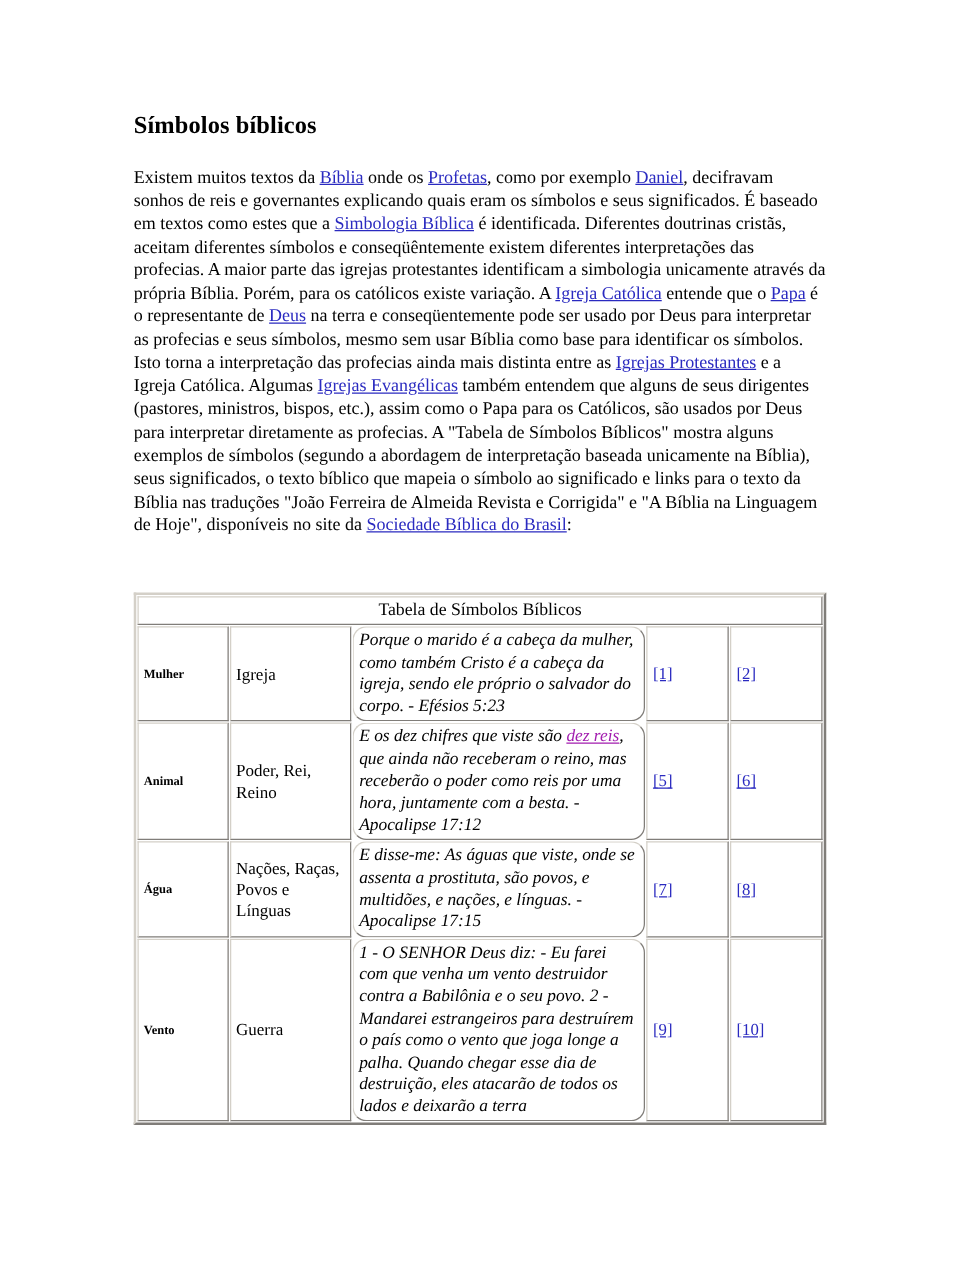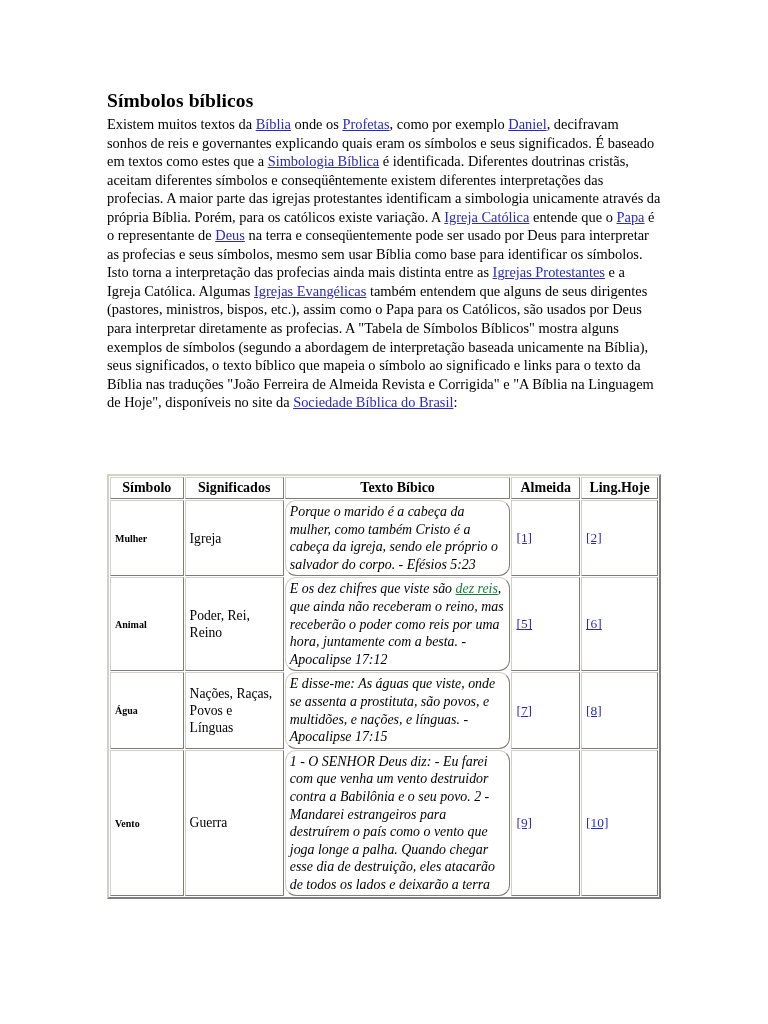--- a/index.html
+++ b/index.html
@@ -29,34 +29,34 @@
     left: 107px;
     top: 90px;
     font-size: 19.5px;
     font-weight: bold;
     letter-spacing: 0.1px;
     font-family: "Liberation Serif", "DejaVu Serif", serif;
   }
   p.intro {
     position: absolute;
     left: 107px;
-    top: 115px;
+    top: 133px;
     width: 554px;
     margin: 0;
     font-size: 14.4px;
     line-height: 18.55px;
     text-align: left;
     font-family: "Liberation Serif", "DejaVu Serif", serif;
   }
   a.wlink {
     color: #2a2ac0;
     text-decoration: underline;
   }
   a.wlink-red {
-    color: #15803d;
+    color: #a21caf;
   }
   
   table.symtable {
     position: absolute;
     left: 107px;
     top: 474px;
     width: 554px;
     border-collapse: separate;
     border-spacing: 1px;
     border: 2px outset #d4d0c8;
@@ -127,25 +127,21 @@
 
 <div class="page">
 
   <h1 class="doc-title">Símbolos bíblicos</h1>
 
   <p class="intro">Existem muitos textos da <a class="wlink" href="#">Bíblia</a> onde os <a class="wlink" href="#">Profetas</a>, como por exemplo <a class="wlink" href="#">Daniel</a>, decifravam sonhos de reis e governantes explicando quais eram os símbolos e seus significados. É baseado em textos como estes que a <a class="wlink" href="#">Simbologia Bíblica</a> é identificada. Diferentes doutrinas cristãs, aceitam diferentes símbolos e conseqüêntemente existem diferentes interpretações das profecias. A maior parte das igrejas protestantes identificam a simbologia unicamente através da própria Bíblia. Porém, para os católicos existe variação. A <a class="wlink" href="#">Igreja Católica</a> entende que o <a class="wlink" href="#">Papa</a> é o representante de <a class="wlink" href="#">Deus</a> na terra e conseqüentemente pode ser usado por Deus para interpretar as profecias e seus símbolos, mesmo sem usar Bíblia como base para identificar os símbolos. Isto torna a interpretação das profecias ainda mais distinta entre as <a class="wlink" href="#">Igrejas Protestantes</a> e a Igreja Católica. Algumas <a class="wlink" href="#">Igrejas Evangélicas</a> também entendem que alguns de seus dirigentes (pastores, ministros, bispos, etc.), assim como o Papa para os Católicos, são usados por Deus para interpretar diretamente as profecias. A "Tabela de Símbolos Bíblicos" mostra alguns exemplos de símbolos (segundo a abordagem de interpretação baseada unicamente na Bíblia), seus significados, o texto bíblico que mapeia o símbolo ao significado e links para o texto da Bíblia nas traduções "João Ferreira de Almeida Revista e Corrigida" e "A Bíblia na Linguagem de Hoje", disponíveis no site da <a class="wlink" href="#">Sociedade Bíblica do Brasil</a>:</p>
 
   <table class="symtable">
     <tbody>
       <tr>
-        <th class="col-head">Símbolo</th>
-        <th class="col-head">Significados</th>
-        <th class="col-head">Texto Bíbico</th>
-        <th class="col-head">Almeida</th>
-        <th class="col-head">Ling.Hoje</th>
+        <td class="caption-cell" colspan="5">Tabela de Símbolos Bíblicos</td>
       </tr>
     <tr>
           <td class="c-symbol">Mulher</td>
           <td class="c-meaning">Igreja</td>
           <td class="c-verse">Porque o marido é a cabeça da mulher, como também Cristo é a cabeça da igreja, sendo ele próprio o salvador do corpo. - Efésios 5:23</td>
           <td class="c-ref"><a class="wlink" href="#">[1]</a></td>
           <td class="c-ref2"><a class="wlink" href="#">[2]</a></td>
         </tr>
         <tr>
           <td class="c-symbol">Animal</td>

